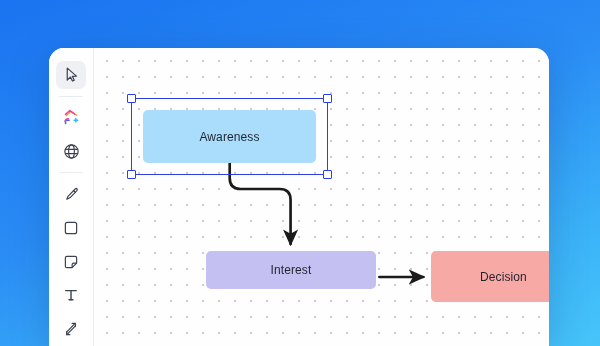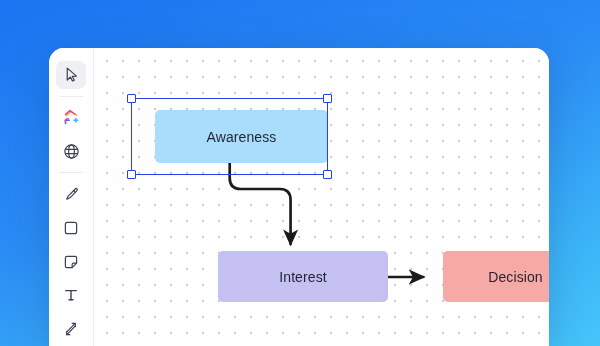--- a/index.html
+++ b/index.html
@@ -80,38 +80,37 @@
     overflow: hidden;
   }
 
   
   .node {
     position: absolute;
     border-radius: 5px;
     display: flex;
     align-items: center;
     justify-content: center;
-    font-size: 14px;
+    font-size: 12px;
     color: #1f2430;
     letter-spacing: 0.1px;
     box-sizing: border-box;
-    margin-left: 12px;
   }
   #node-awareness {
     left: 49px;
     top: 62px;
     width: 173px;
     height: 53px;
     background: #aaddfb;
   }
   #node-interest {
     left: 112px;
     top: 203px;
     width: 170px;
-    height: 51px;
+    height: 38px;
     background: #c4c1f2;
   }
   #node-decision {
     left: 337px;
     top: 203px;
     width: 145px;
     height: 51px;
     background: #f7a9a5;
   }
 

